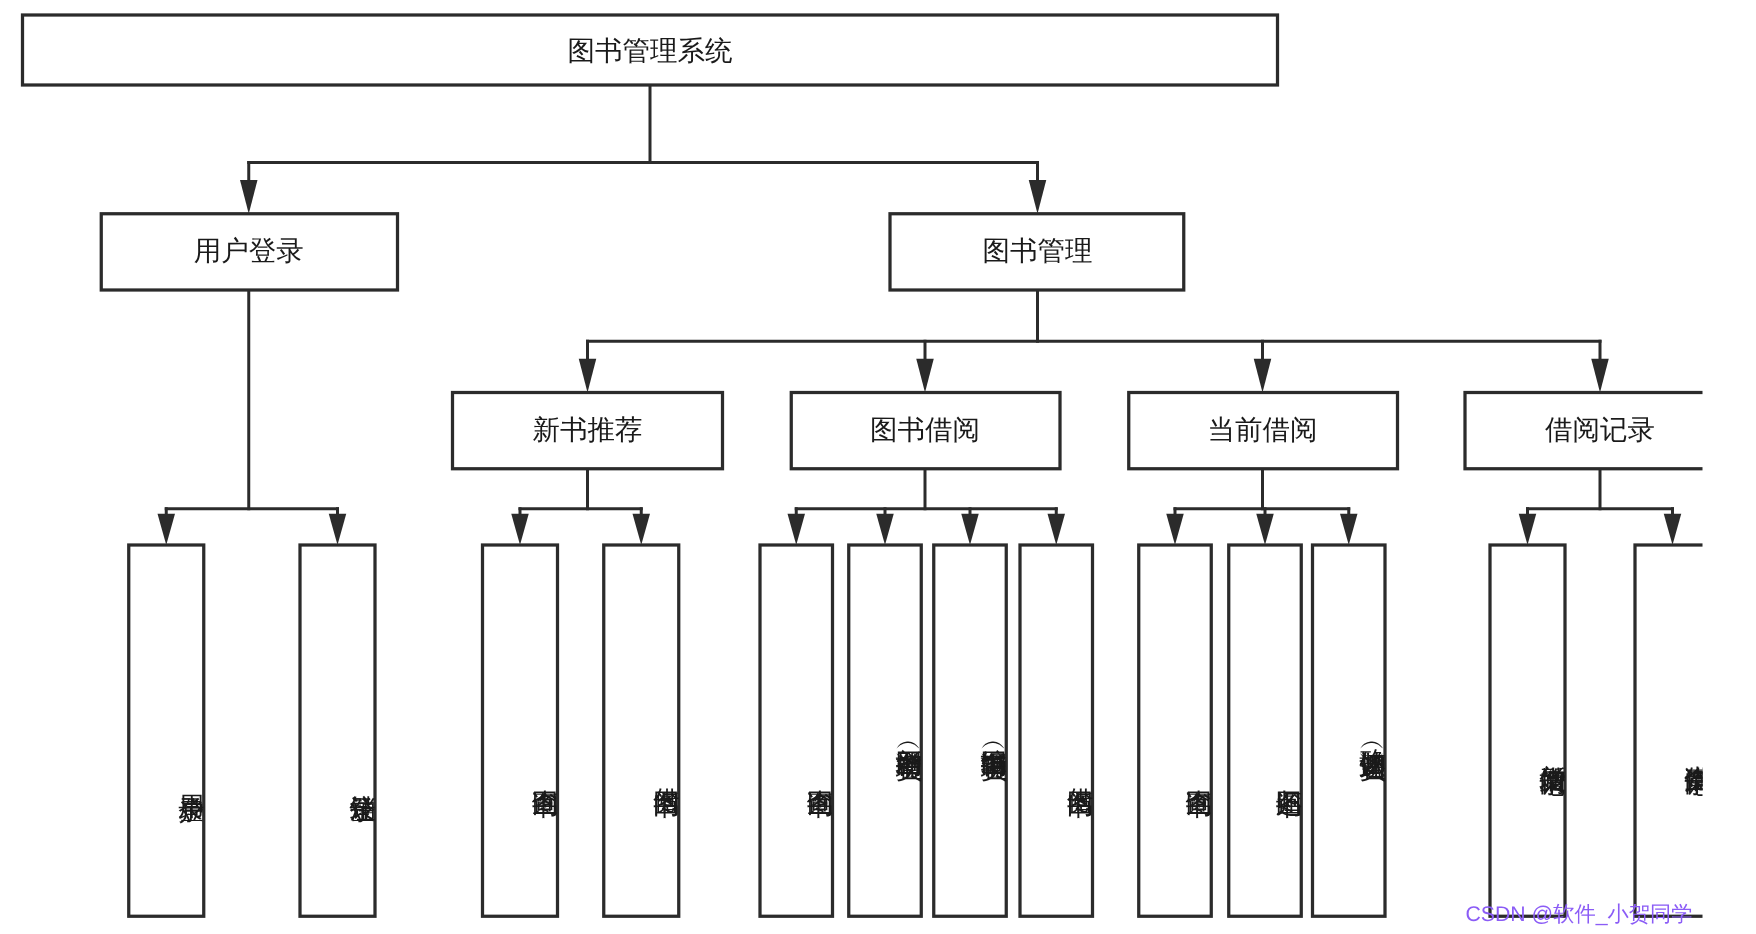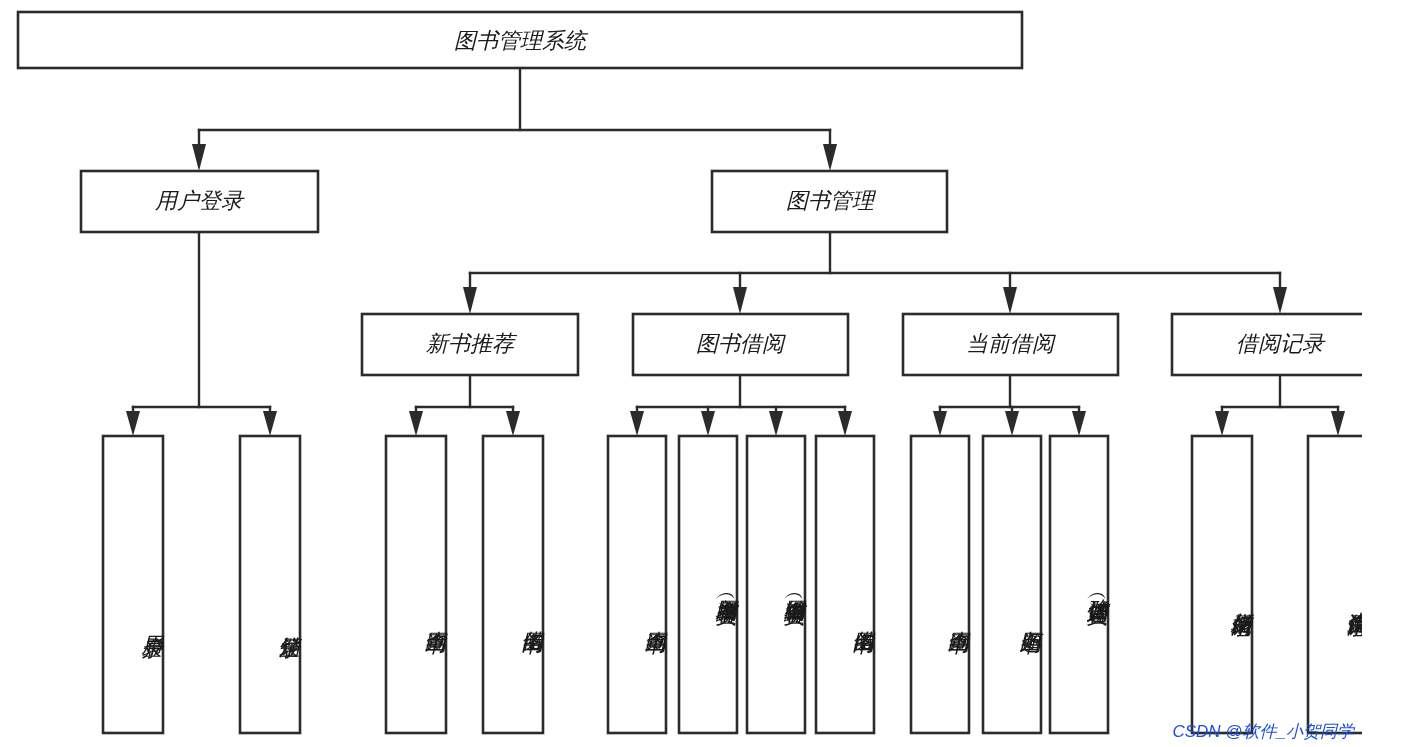--- a/index.html
+++ b/index.html
@@ -9,21 +9,20 @@
   }
   body {
     font-family: "Liberation Sans", "DejaVu Sans", sans-serif;
   }
   #canvas {
     position: relative;
     width: 1362px;
     height: 747px;
     background: #ffffff;
     overflow: hidden;
-    font-style: italic;
   }
   svg.diagram {
     position: absolute;
     left: 0;
     top: 0;
     width: 1405px;
     height: 747px;
   }
   .node-rect {
     fill: #ffffff;
@@ -65,21 +64,21 @@
     letter-spacing: 1px;
     white-space: nowrap;
     pointer-events: none;
   }
   .watermark {
     position: absolute;
     right: 8px;
     bottom: 4px;
     font-family: "Liberation Sans", "DejaVu Sans", sans-serif;
     font-size: 17px;
-    color: #1d4ed8;
+    color: #8b5cf6;
     white-space: nowrap;
     pointer-events: none;
   }
 </style>
 </head>
 <body>
 
 <div id="canvas">
 
   <svg class="diagram" viewBox="0 0 1405 747">

